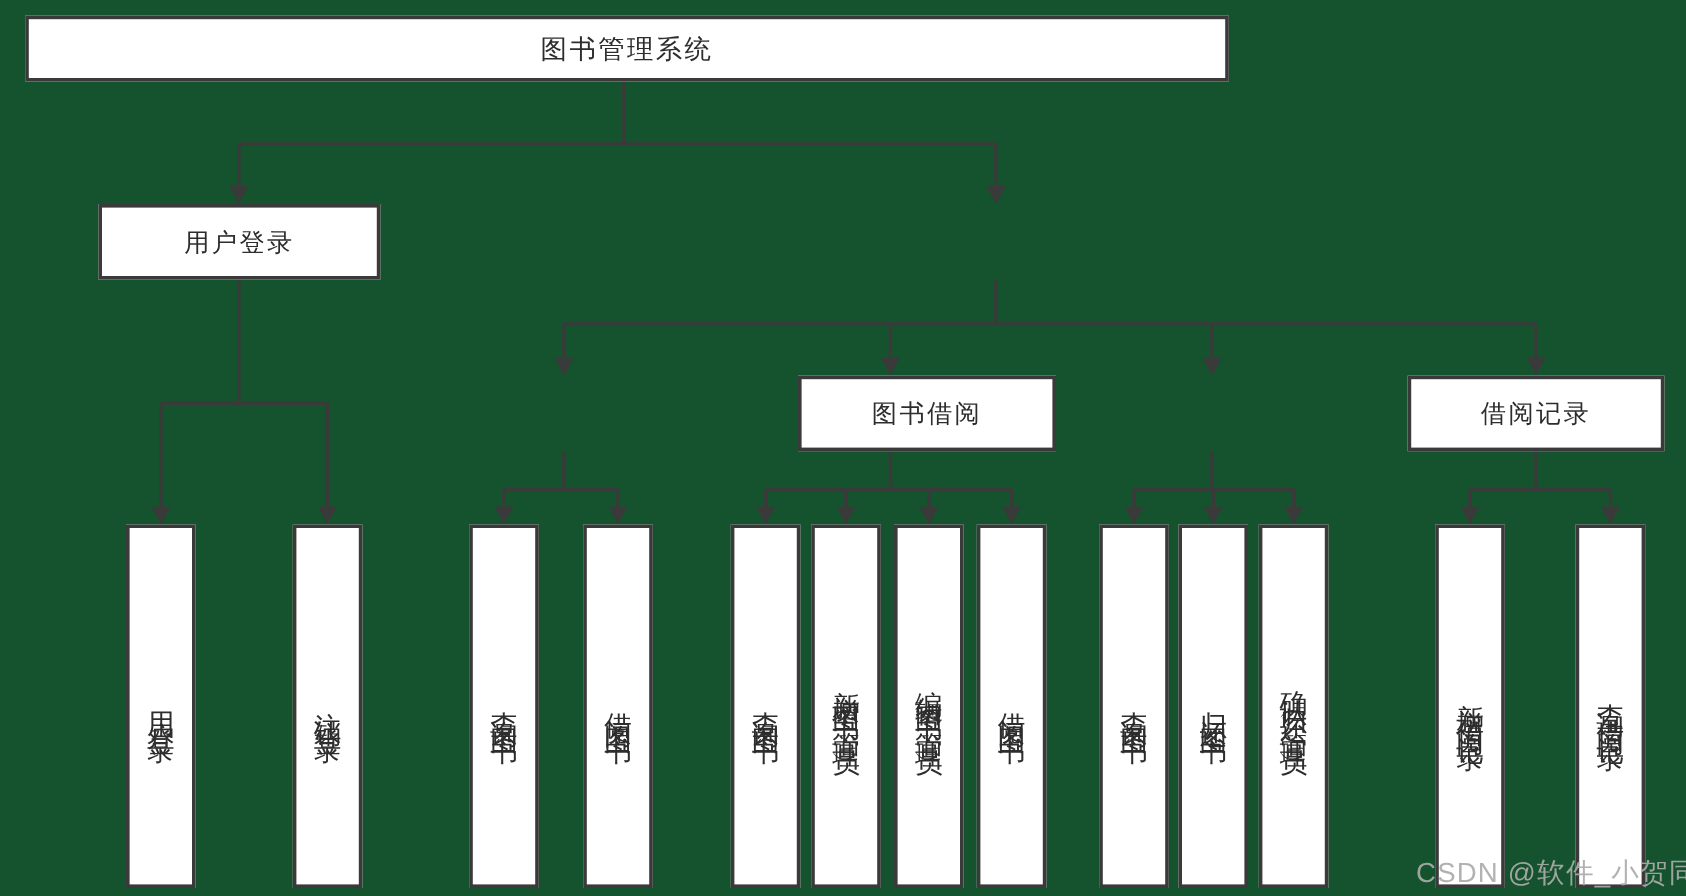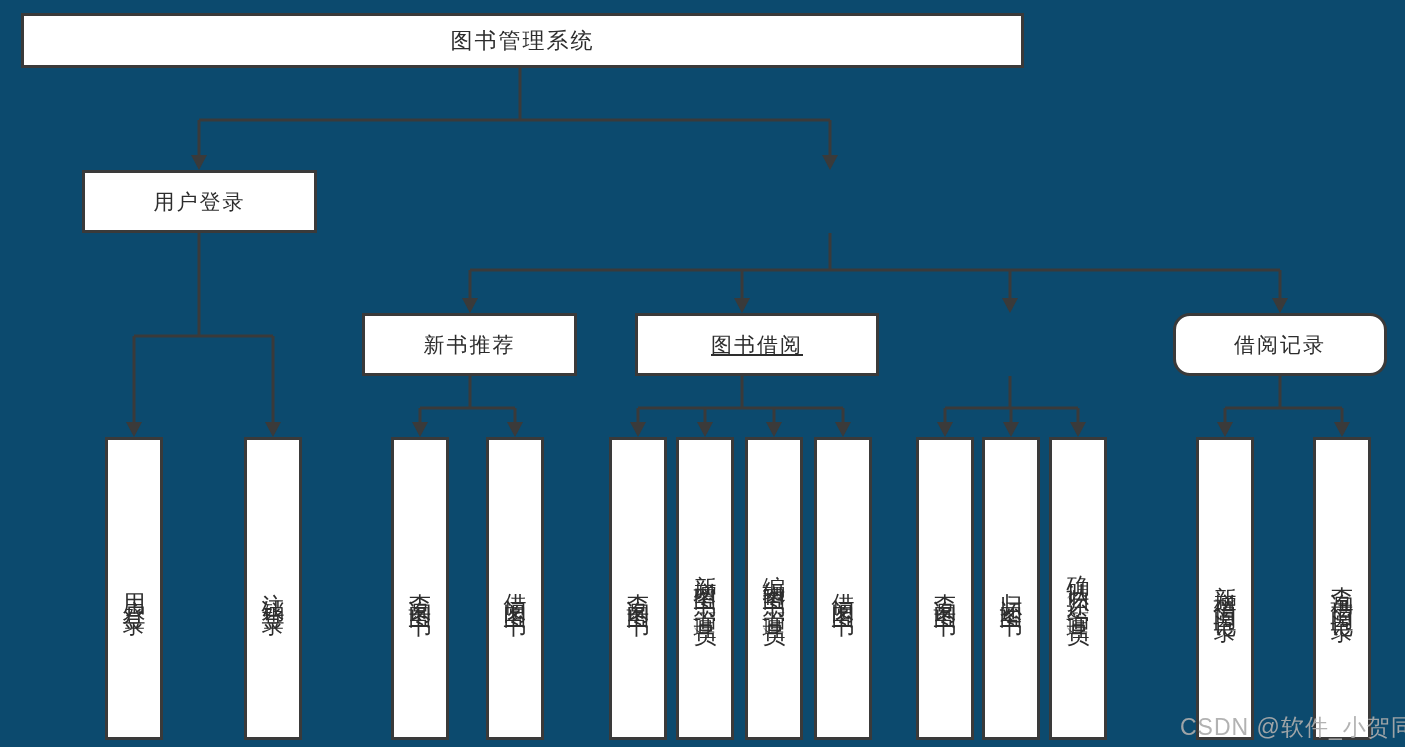--- a/index.html
+++ b/index.html
@@ -1,20 +1,20 @@
 <!DOCTYPE html>
 <html><head>
 <meta charset="utf-8">
 <style>
   html, body { margin: 0; padding: 0; background: #ffffff; }
   .canvas {
     position: relative;
     width: 1405px;
     height: 747px;
-    background: #0c4a6e;
+    background: #14532d;
     font-family: "Liberation Sans", "DejaVu Sans", sans-serif;
     overflow: hidden;
   }
   svg.wires {
     position: absolute;
     left: 0; top: 0;
     width: 1405px; height: 747px;
     z-index: 1;
   }
   .node {
@@ -144,23 +144,22 @@
     <g fill="#3a3a3a" stroke="none">
       <polygon points="1217,422 1233,422 1225,437"></polygon>
       <polygon points="1334,422 1350,422 1342,437"></polygon>
     </g>
   </svg>
 
   <div class="node h root" style="left:21px; top:13px; width:1003px; height:55px;">图书管理系统</div>
 
   <div class="node h" style="left:82px; top:170px; width:235px; height:63px;">用户登录</div>
 
-  <div class="node h" style="left:362px; top:313px; width:215px; height:63px;">新书推荐</div>
-  <div class="node h" style="left:635px; top:313px; width:244px; height:63px;text-decoration:underline;">图书借阅</div>
-  <div class="node h" style="left:1173px; top:313px; width:214px; height:63px;border-radius:17px;">借阅记录</div>
+  <div class="node h" style="left:665px; top:313px; width:215px; height:63px;">图书借阅</div>
+  <div class="node h" style="left:1173px; top:313px; width:214px; height:63px;">借阅记录</div>
 
   <div class="node v" style="left:105px; top:437px; width:58px; height:303px;">用户登录</div>
   <div class="node v" style="left:244px; top:437px; width:58px; height:303px;">注销登录</div>
 
   <div class="node v" style="left:391px; top:437px; width:58px; height:303px;">查询图书</div>
   <div class="node v" style="left:486px; top:437px; width:58px; height:303px;">借阅图书</div>
 
   <div class="node v" style="left:609px; top:437px; width:58px; height:303px;">查询图书</div>
   <div class="node v" style="left:676px; top:437px; width:58px; height:303px;">新增图书（管理员）</div>
   <div class="node v" style="left:745px; top:437px; width:58px; height:303px;">编辑图书（管理员）</div>

